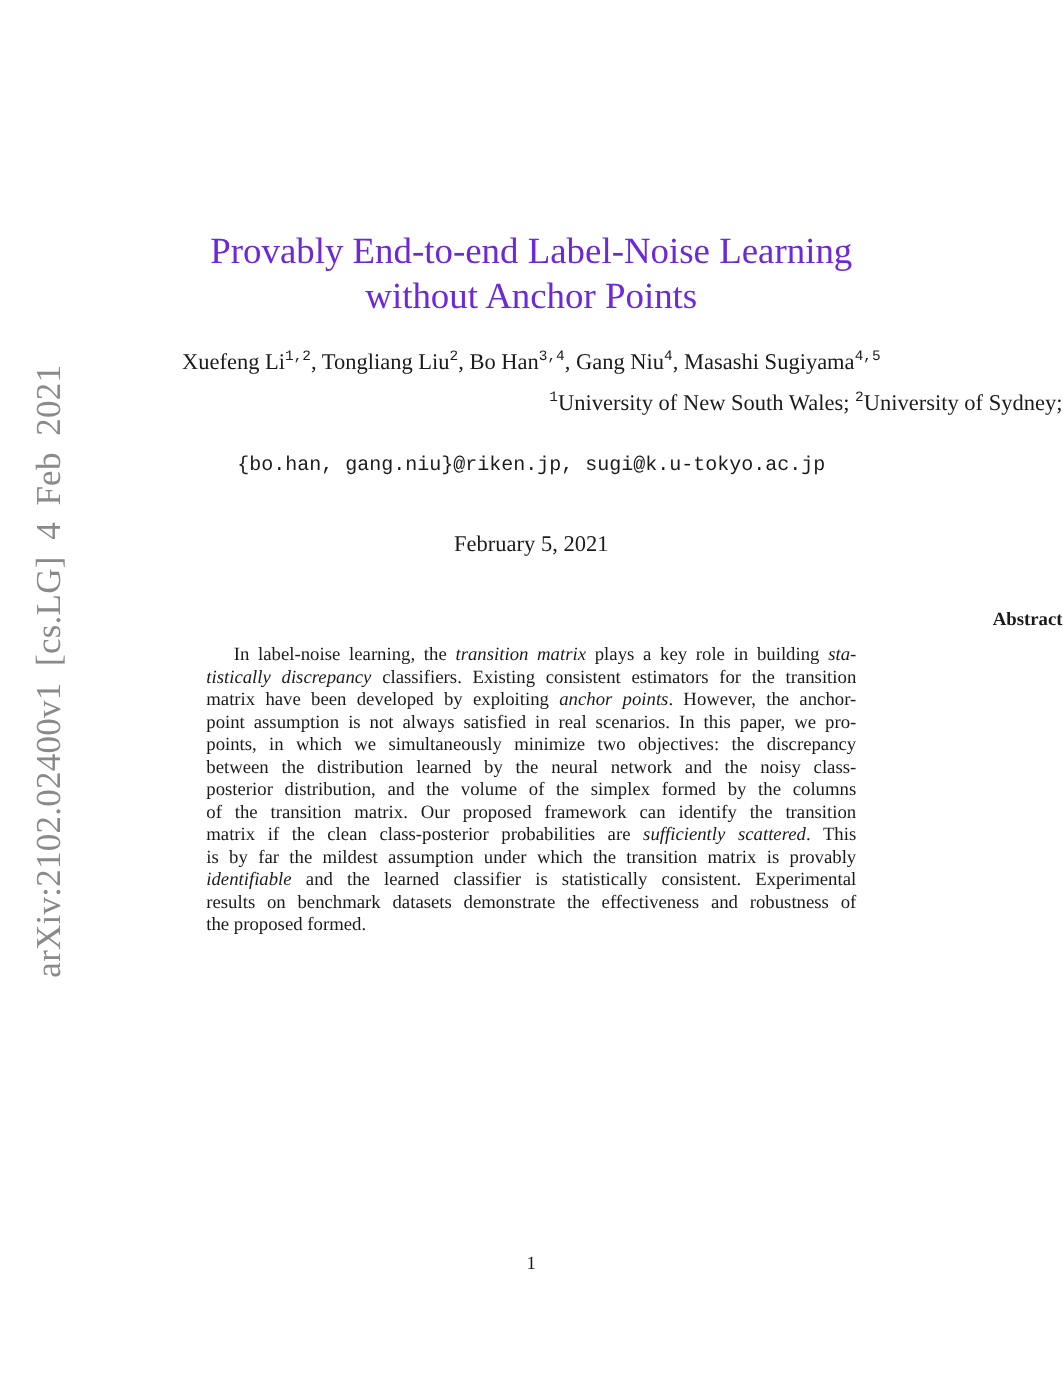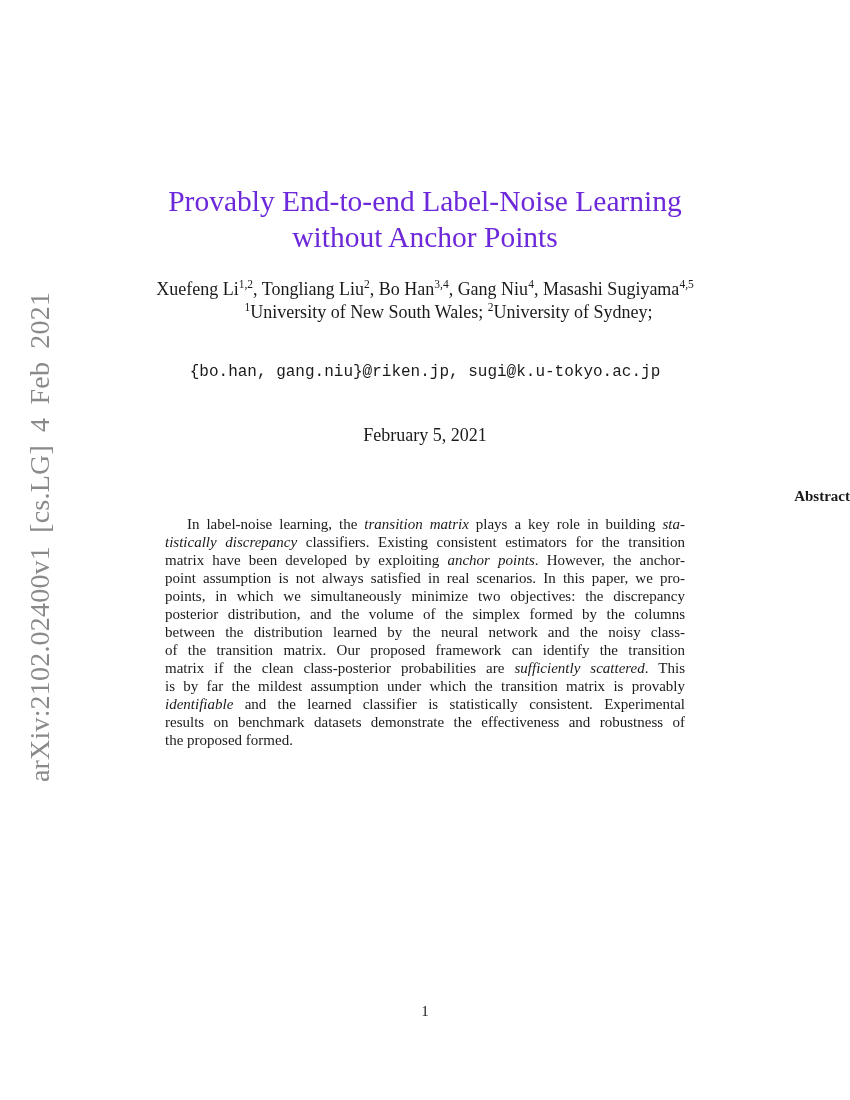--- a/index.html
+++ b/index.html
@@ -52,26 +52,27 @@
       text-align: center;
       font-family: "Liberation Serif", serif;
       font-size: 18px;
       line-height: 22px;
     }
     .authors sup, .affil sup {
       font-size: 11.5px;
       vertical-align: 0;
       position: relative;
       top: -7px;
+      font-family: Liberation Mono, monospace;
     }
     .affil {
       position: absolute;
       left: 0; right: 0;
-      top: 301px;
-      text-align: center;
+      top: 311px;
+      text-align: right;
       font-family: "Liberation Serif", serif;
       font-size: 18px;
       line-height: 23px;
       margin-left: 47px;
     }
     .emails {
       position: absolute;
       left: 0; right: 0;
       top: 361px;
       text-align: center;
@@ -167,22 +168,22 @@
   <div class="date">February 5, 2021</div>
 
   <h2 class="abstract-heading">Abstract</h2>
 
   <div class="abstract-body" id="abstract-body">
       <span class="line indent"><span>In label-noise learning, the </span><i>transition matrix</i><span> plays a key role in building </span><i>sta-</i></span>
       <span class="line"><i>tistically discrepancy</i><span> classifiers. Existing consistent estimators for the transition</span></span>
       <span class="line"><span>matrix have been developed by exploiting </span><i>anchor points</i><span>. However, the anchor-</span></span>
       <span class="line"><span>point assumption is not always satisfied in real scenarios. In this paper, we pro-</span></span>
       <span class="line"><span>points, in which we simultaneously minimize two objectives: the discrepancy</span></span>
+      <span class="line"><span>between the distribution learned by the neural network and the noisy class-</span></span>
       <span class="line"><span>posterior distribution, and the volume of the simplex formed by the columns</span></span>
-      <span class="line"><span>between the distribution learned by the neural network and the noisy class-</span></span>
       <span class="line"><span>of the transition matrix. Our proposed framework can identify the transition</span></span>
       <span class="line"><span>matrix if the clean class-posterior probabilities are </span><i>sufficiently scattered</i><span>. This</span></span>
       <span class="line"><span>is by far the mildest assumption under which the transition matrix is provably</span></span>
       <span class="line"><i>identifiable</i><span> and the learned classifier is statistically consistent. Experimental</span></span>
       <span class="line"><span>results on benchmark datasets demonstrate the effectiveness and robustness of</span></span>
       <span class="line last"><span>the proposed formed.</span></span>
     </div>
 
   <div class="page-number">1</div>
 

